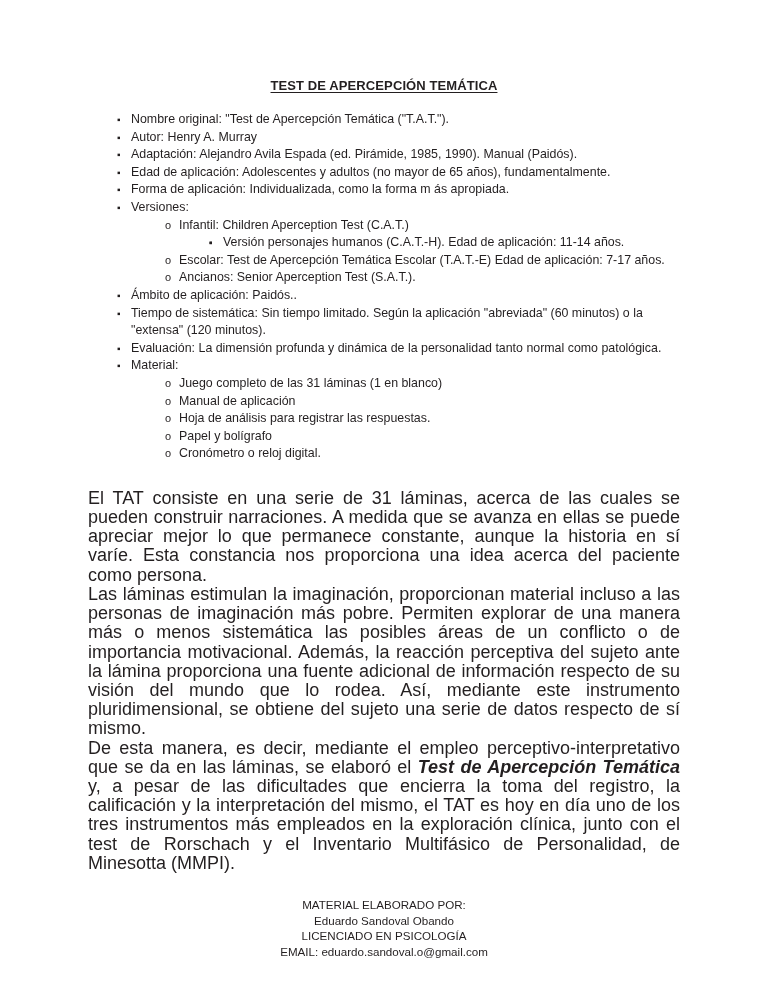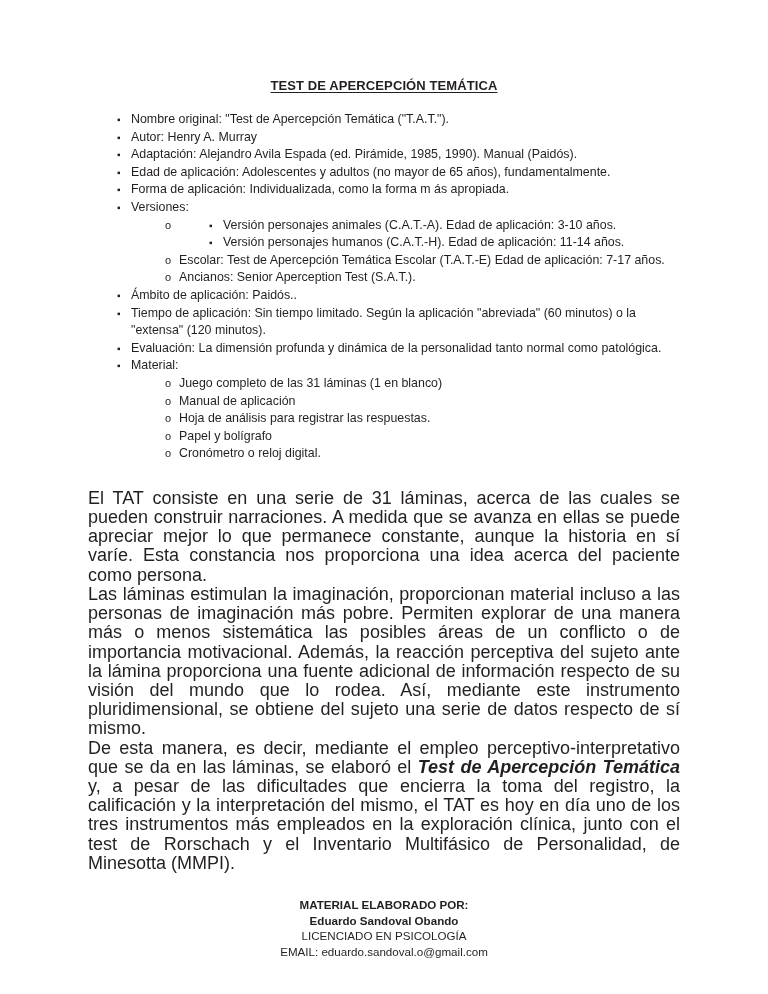--- a/index.html
+++ b/index.html
@@ -90,21 +90,21 @@
     margin: 0;
   }
 
   
   .footer {
     margin-top: 24px;
     text-align: center;
     font-size: 11.6px;
     line-height: 15.6px;
   }
-  .footer .strong { font-weight: bold; }
+  .footer .strong { font-weight: normal; }
 </style>
 </head>
 <body>
 
 <div class="page">
 
   <h1 class="doc-title">
     <span>TEST DE APERCEPCIÓN TEMÁTICA</span>
   </h1>
 
@@ -128,44 +128,44 @@
       <div class="li lvl1">
         <span class="bullet">▪</span>
         <span class="txt"><b>Forma de aplicación:</b><span> Individualizada, como la forma m ás apropiada.</span></span>
       </div>
       <div class="li lvl1">
         <span class="bullet">▪</span>
         <span class="txt"><b>Versiones:</b></span>
       </div>
       <div class="li lvl2">
         <span class="bullet circle">o</span>
+        <span class="txt"><span>Infantil: Children Aperception Test (C.A.T.)</span></span>
       </div>
       <div class="li lvl3">
         <span class="bullet">▪</span>
-        <span class="txt"><span>Versión personajes animales (C.A.T.-A). Edad de aplicación: 3-10 años.</span></span>
       </div>
       <div class="li lvl3">
         <span class="bullet">▪</span>
         <span class="txt"><span>Versión personajes humanos (C.A.T.-H). Edad de aplicación: 11-14 años.</span></span>
       </div>
       <div class="li lvl2">
         <span class="bullet circle">o</span>
         <span class="txt"><span>Escolar: Test de Apercepción Temática Escolar (T.A.T.-E) Edad de aplicación: 7-17 años.</span></span>
       </div>
       <div class="li lvl2">
         <span class="bullet circle">o</span>
         <span class="txt"><span>Ancianos: Senior Aperception Test (S.A.T.).</span></span>
       </div>
       <div class="li lvl1">
         <span class="bullet">▪</span>
         <span class="txt"><b>Ámbito de aplicación:</b><span> Paidós..</span></span>
       </div>
       <div class="li lvl1">
         <span class="bullet">▪</span>
-        <span class="txt"><b>Tiempo de aplicación:</b><span> Sin tiempo limitado. Según la aplicación "abreviada" (60 minutos) o la "extensa" (120 minutos).</span></span>
+        <span class="txt"><b>Tiempo de sistemática:</b><span> Sin tiempo limitado. Según la aplicación "abreviada" (60 minutos) o la "extensa" (120 minutos).</span></span>
       </div>
       <div class="li lvl1">
         <span class="bullet">▪</span>
         <span class="txt"><b>Evaluación:</b><span> La dimensión profunda y dinámica de la personalidad tanto normal como patológica.</span></span>
       </div>
       <div class="li lvl1">
         <span class="bullet">▪</span>
         <span class="txt"><b>Material:</b></span>
       </div>
       <div class="li lvl2">

